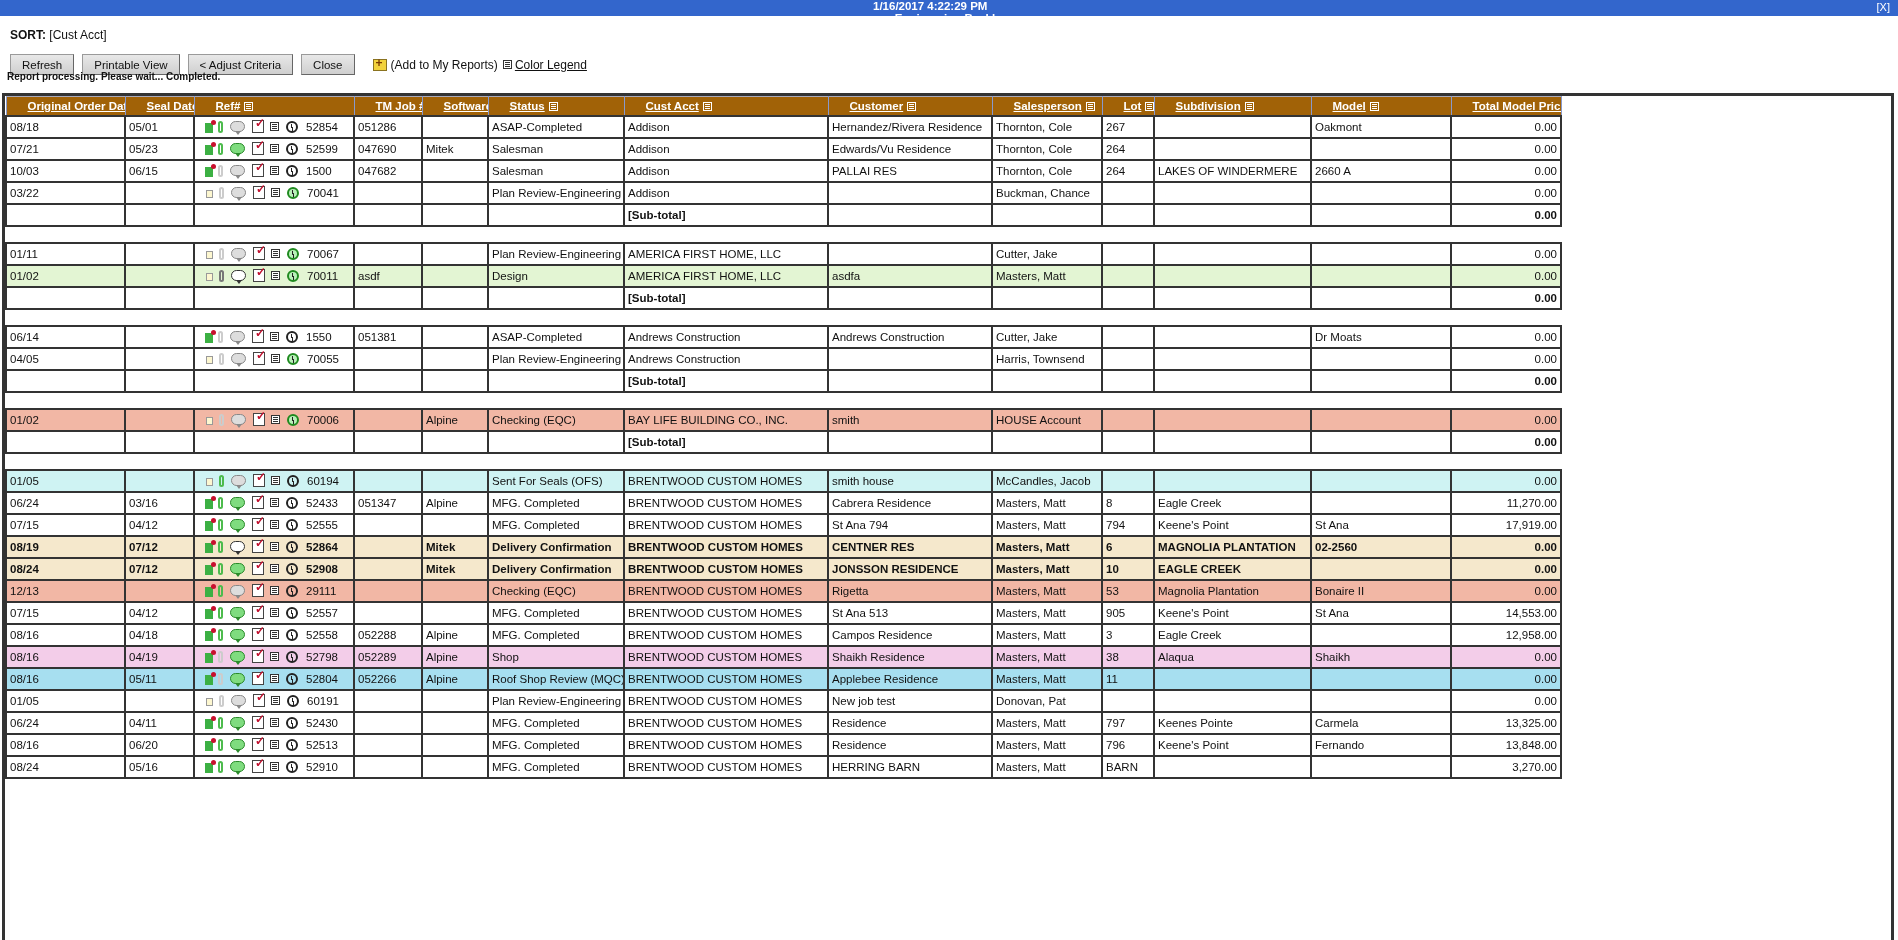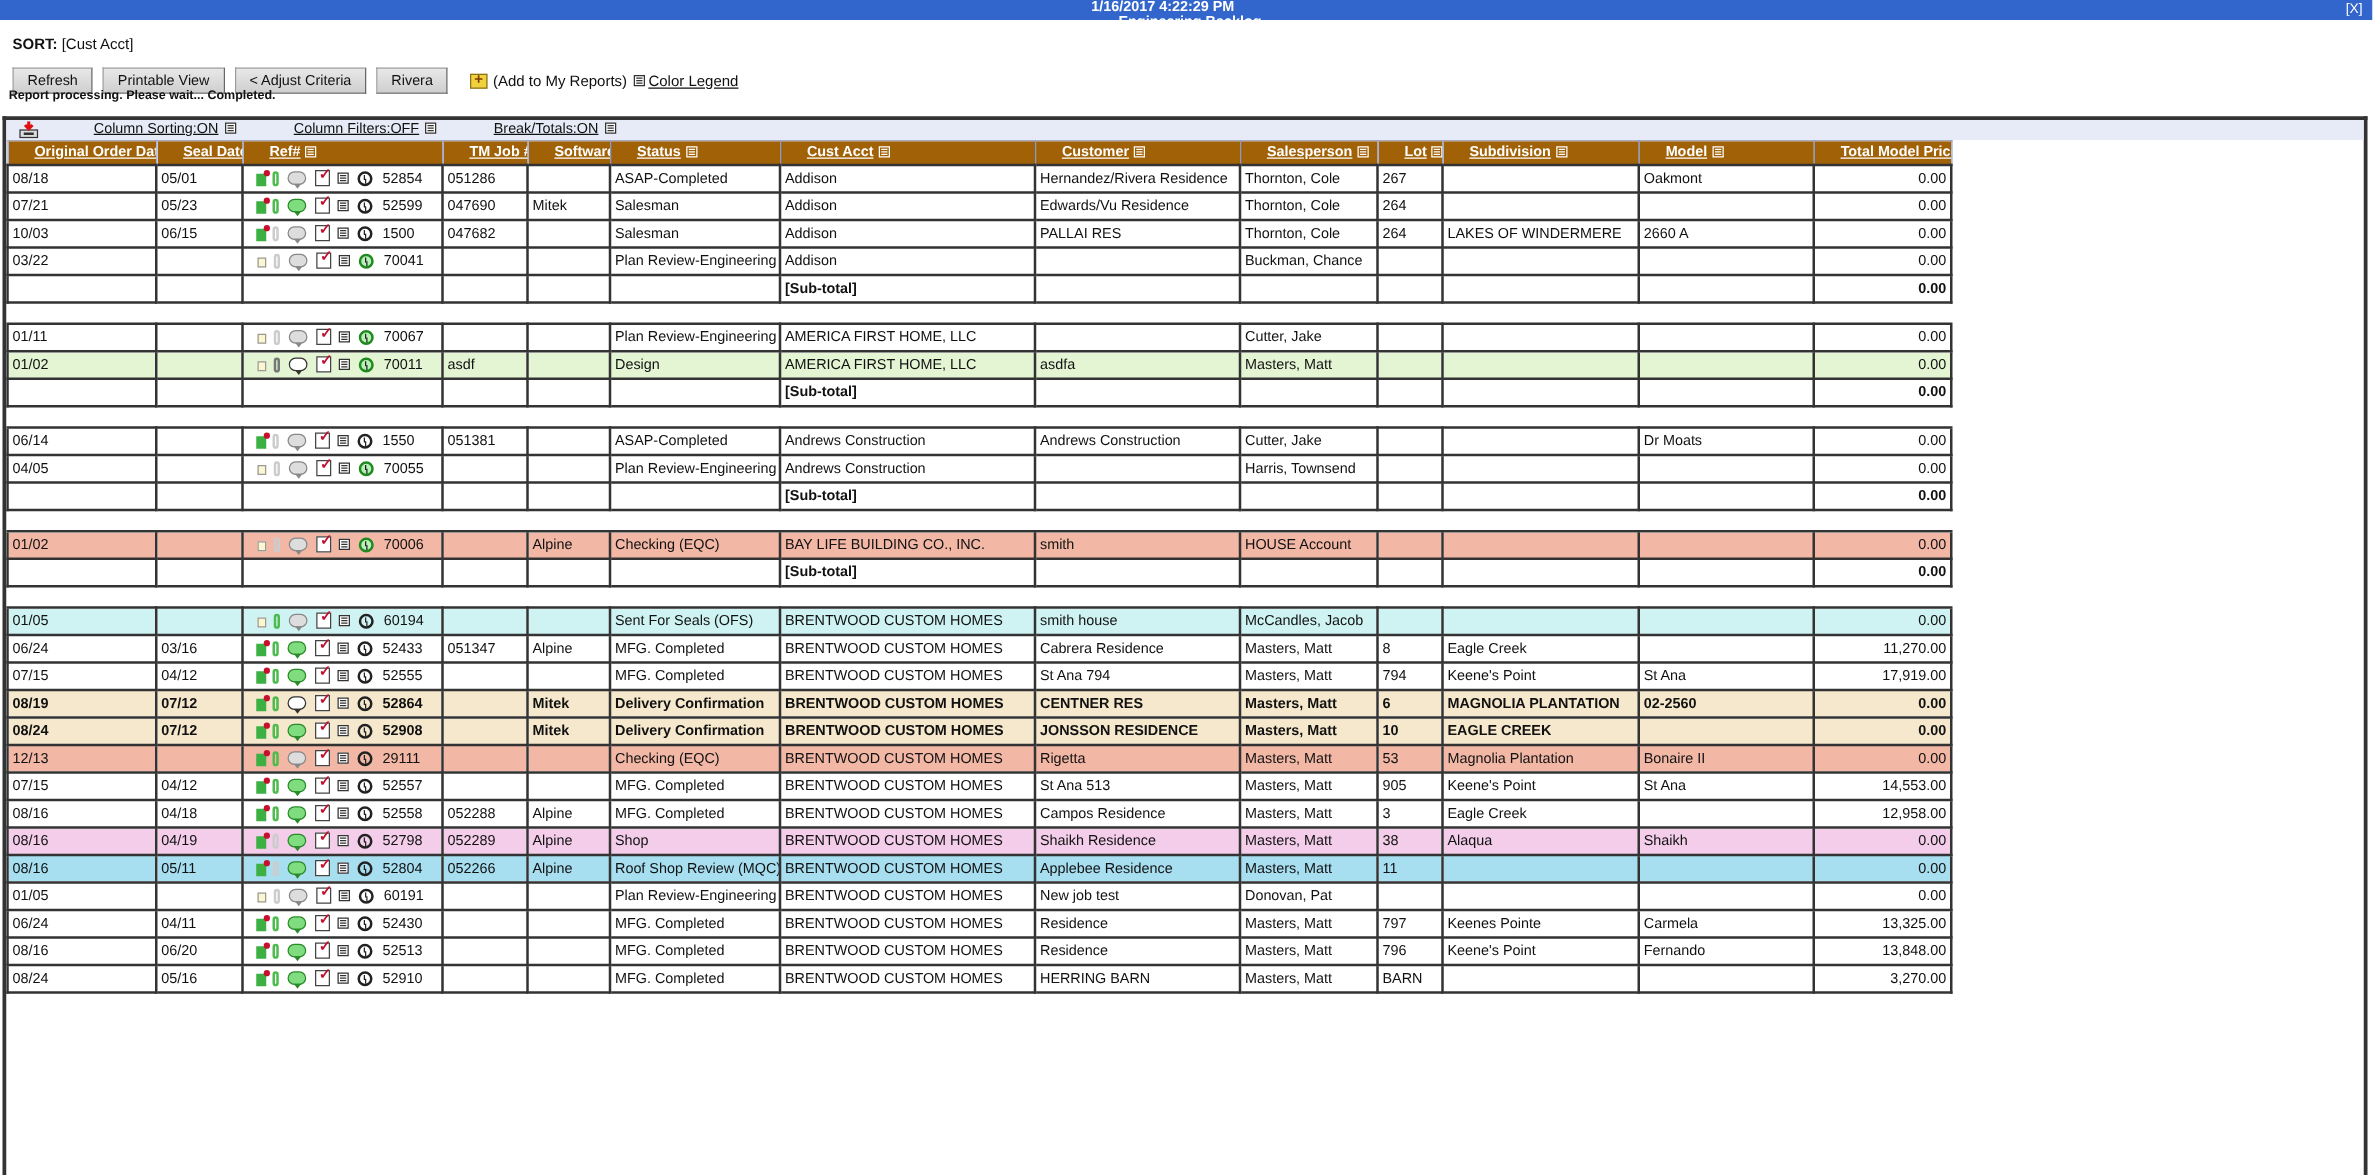--- a/index.html
+++ b/index.html
@@ -117,42 +117,32 @@
 
 <div class="sortline">
   <b>SORT:</b>
   <span>[Cust Acct]</span>
 </div>
 
 <div class="toolbar">
   <button class="btn">Refresh</button>
   <button class="btn">Printable View</button>
   <button class="btn">&lt; Adjust Criteria</button>
-  <button class="btn">Rivera</button>
+  <button class="btn">Close</button>
   <span class="addrep">
     <span class="folder-icon"></span>
     <span>(Add to My Reports)</span>
     <span class="mini-icon"></span>
     <span class="legend-link">Color Legend</span>
   </span>
 </div>
 
 <div class="status-msg">Report processing. Please wait... Completed.</div>
 
 <div class="report">
-  <div class="optbar">
-    <svg class="export-icon" viewBox="0 0 16 14">
-      <rect x="1" y="7" width="14" height="6" fill="#ddd" stroke="#333"></rect>
-      <rect x="4" y="9" width="8" height="2" fill="#333"></rect>
-      <path d="M8 0 L8 6 M5 3 L8 6 L11 3" stroke="#e01010" stroke-width="2.5" fill="none"></path>
-    </svg>
-    <span class="opt" style="left:70px"><span>Column Sorting:ON</span><span class="mini-icon"></span></span>
-    <span class="opt" style="left:230px"><span>Column Filters:OFF</span><span class="mini-icon"></span></span>
-    <span class="opt" style="left:390px"><span>Break/Totals:ON</span><span class="mini-icon"></span></span>
-  </div>
 
   <table>
     <colgroup>
       <col style="width:119px">
         <col style="width:69px">
         <col style="width:160px">
         <col style="width:68px">
         <col style="width:66px">
         <col style="width:136px">
         <col style="width:204px">

